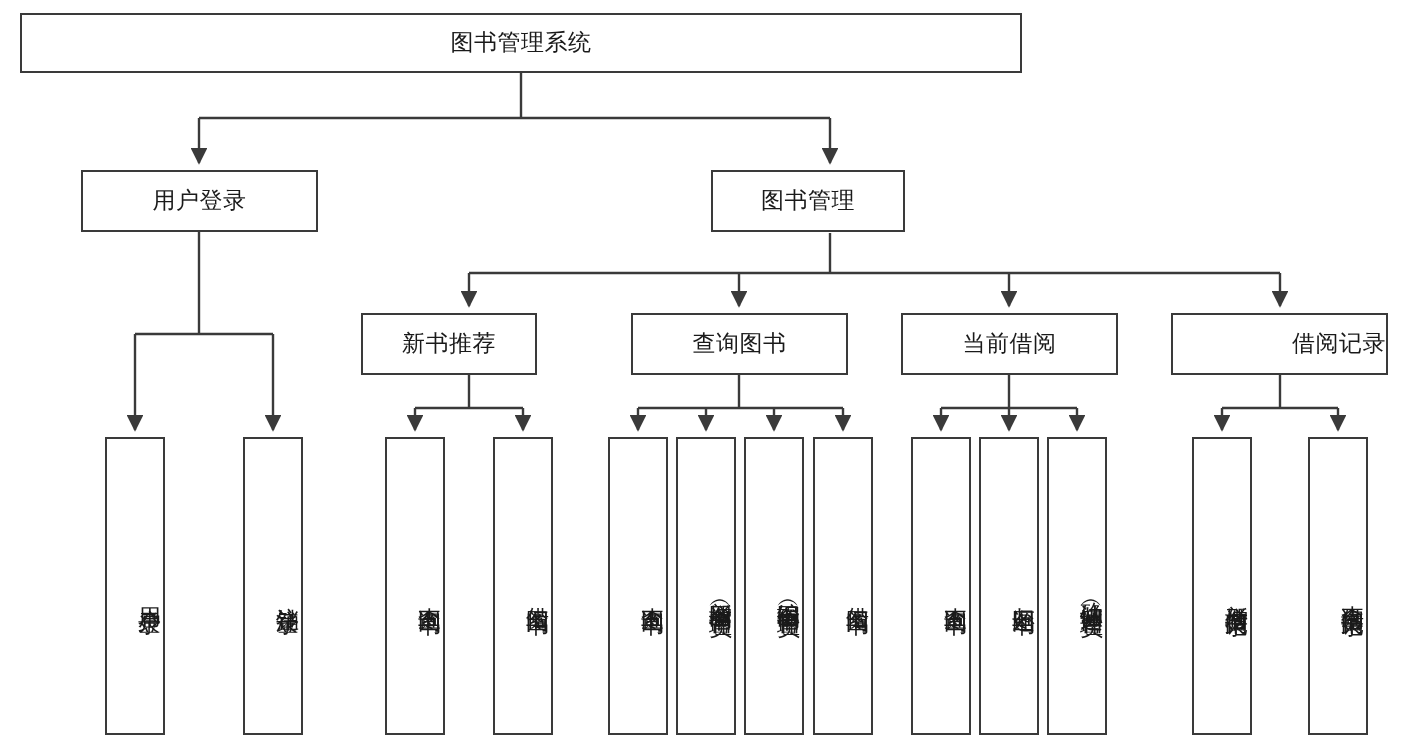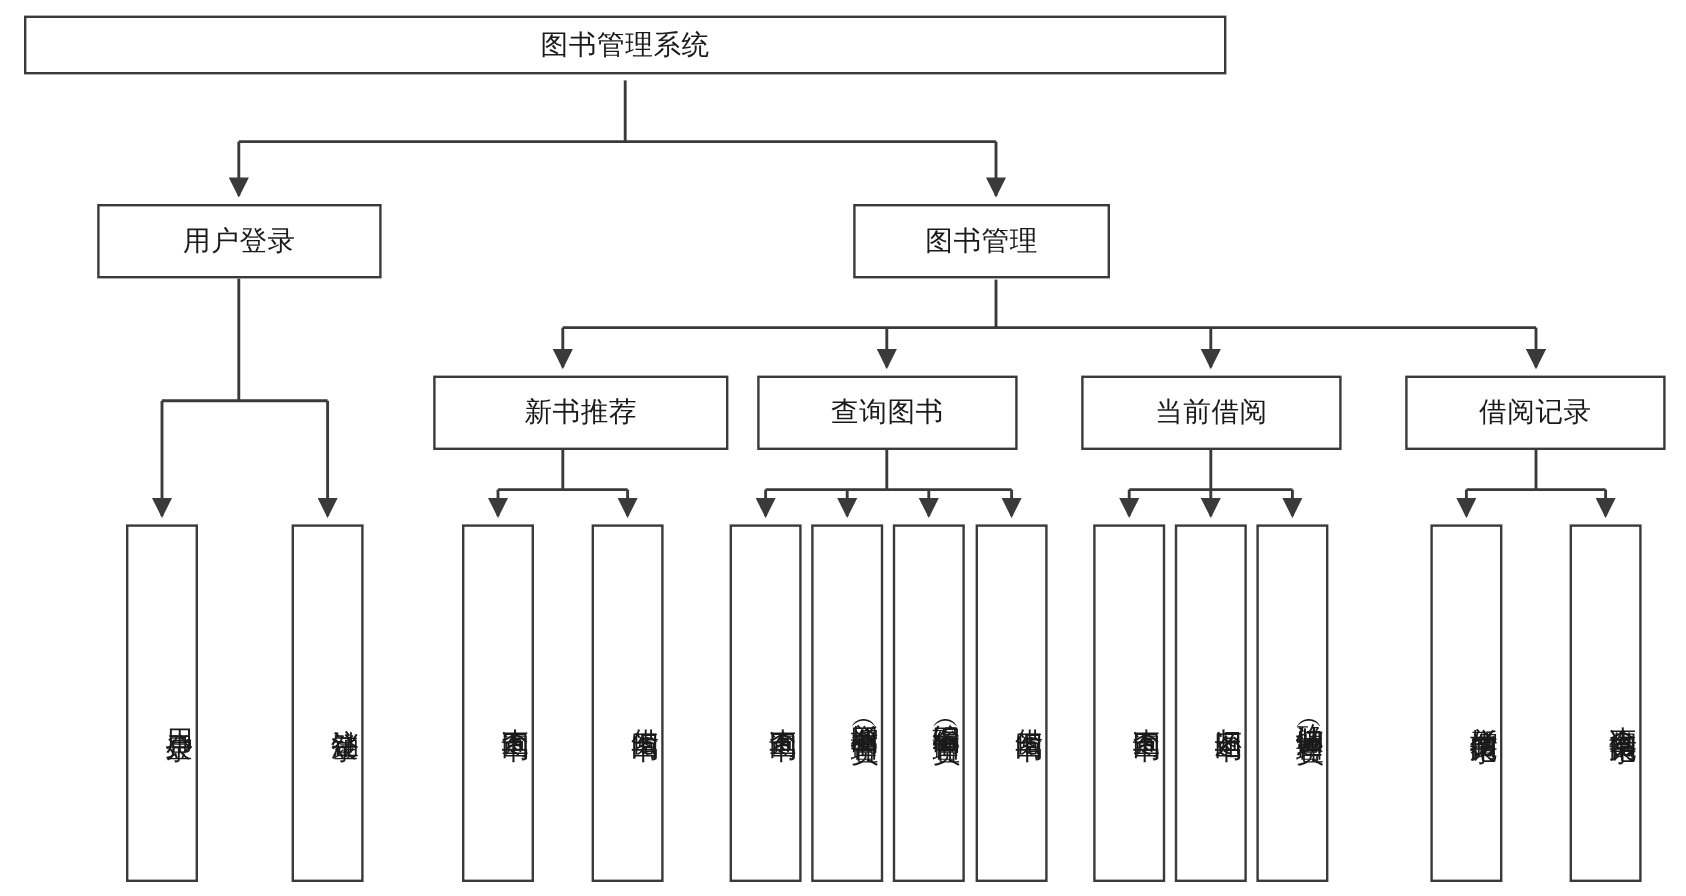--- a/index.html
+++ b/index.html
@@ -122,41 +122,41 @@
       <path d="M 1009 408 L 1009 430" marker-end="url(#arrow)"></path>
       <path d="M 1077 408 L 1077 430" marker-end="url(#arrow)"></path>
 
       <path d="M 1280 375 L 1280 408"></path>
       <path d="M 1222 408 L 1338 408"></path>
       <path d="M 1222 408 L 1222 430" marker-end="url(#arrow)"></path>
       <path d="M 1338 408 L 1338 430" marker-end="url(#arrow)"></path>
     </g>
   </svg>
 
-  <div class="node node-h node-root" style="left:20px; top:13px; width:1002px; height:49px;text-align:right;">
+  <div class="node node-h node-root" style="left:20px; top:13px; width:1002px; height:60px;text-align:right;">
     <span>图书管理系统</span>
   </div>
 
   <div class="node node-h" style="left:81px; top:170px; width:237px; height:62px;">
     <span>用户登录</span>
   </div>
-  <div class="node node-h" style="left:711px; top:170px; width:214px; height:62px;">
+  <div class="node node-h" style="left:711px; top:170px; width:194px; height:62px;">
     <span>图书管理</span>
   </div>
 
-  <div class="node node-h" style="left:361px; top:313px; width:246px; height:62px;">
+  <div class="node node-h" style="left:361px; top:313px; width:176px; height:62px;">
     <span>新书推荐</span>
   </div>
   <div class="node node-h" style="left:631px; top:313px; width:217px; height:62px;">
     <span>查询图书</span>
   </div>
   <div class="node node-h" style="left:901px; top:313px; width:217px; height:62px;">
     <span>当前借阅</span>
   </div>
-  <div class="node node-h" style="left:1171px; top:313px; width:217px; height:62px;">
+  <div class="node node-h" style="left:1171px; top:313px; width:217px; height:62px;justify-content:flex-end;">
     <span>借阅记录</span>
   </div>
 
   <div class="node node-v" style="left:105px; top:437px; width:60px; height:298px;">
     <span class="vtext">用户登录</span>
   </div>
   <div class="node node-v" style="left:243px; top:437px; width:60px; height:298px;">
     <span class="vtext">注销登录</span>
   </div>
 

